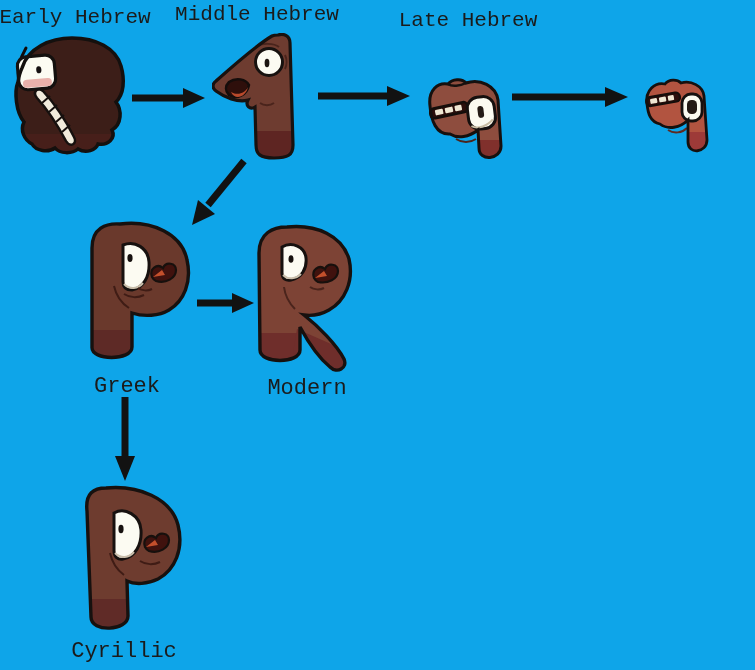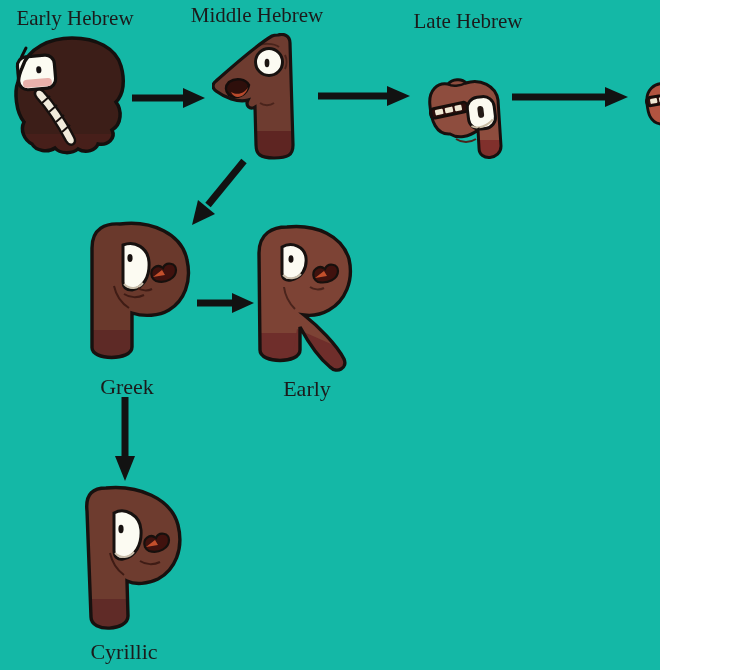--- a/index.html
+++ b/index.html
@@ -1,37 +1,37 @@
 <!DOCTYPE html>
 <html><head>
 <meta charset="utf-8">
 <style>
   html,body{margin:0;padding:0;background:#ffffff;}
   .canvas{
-    position:relative;width:660px;height:670px;background:#14b8a6;overflow:hidden;
-    font-family:Liberation Serif, serif;
+    position:relative;width:755px;height:670px;background:#0ea5e9;overflow:hidden;
+    font-family:Liberation Mono, monospace;
   }
   .lbl{
     position:absolute;transform:translateX(-50%);
     font-size:21px;font-weight:500;color:#1b1b1b;white-space:nowrap;letter-spacing:0px;
   }
   .lbl.big{font-size:22px;margin-top:8px;}
   .node,.arrow{position:absolute;}
   svg{display:block;}
 </style>
 </head>
 <body>
 
 <div class="canvas">
 
   <div class="lbl" style="left:75px;top:6px">Early Hebrew</div>
   <div class="lbl" style="left:257px;top:3px">Middle Hebrew</div>
   <div class="lbl" style="left:468px;top:9px">Late Hebrew</div>
   <div class="lbl big" style="left:127px;top:366px">Greek</div>
-  <div class="lbl big" style="left:307px;top:368px">Early</div>
+  <div class="lbl big" style="left:307px;top:368px">Modern</div>
   <div class="lbl big" style="left:124px;top:631px">Cyrillic</div>
 
   <div class="node" style="left:12px;top:36px">
     <svg width="114" height="119" viewBox="0 0 114 119">
       <defs>
           <clipPath id="clipEarly">
             <path d="M10,32 C16,12 38,2 60,2 C84,2 104,12 109,30 C113,44 112,58 104,66 C110,74 110,88 100,94 C104,102 96,110 86,108 C84,114 74,118 66,113 C60,118 48,118 43,112 C36,117 24,115 20,108 C12,104 8,94 12,86 C4,76 2,56 6,46 C7,40 8,36 10,32 Z"></path>
           </clipPath>
         </defs>
       <path d="M10,32 C16,12 38,2 60,2 C84,2 104,12 109,30 C113,44 112,58 104,66 C110,74 110,88 100,94 C104,102 96,110 86,108 C84,114 74,118 66,113 C60,118 48,118 43,112 C36,117 24,115 20,108 C12,104 8,94 12,86 C4,76 2,56 6,46 C7,40 8,36 10,32 Z" fill="#3c1e18"></path>

